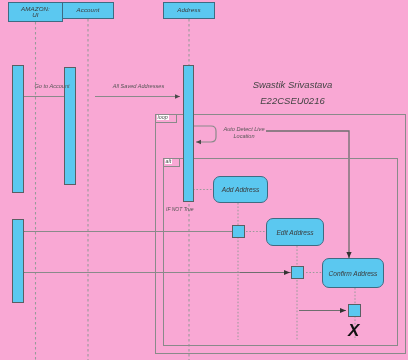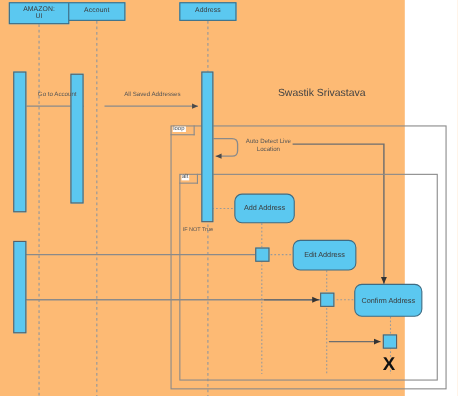--- a/index.html
+++ b/index.html
@@ -1,21 +1,21 @@
 <!DOCTYPE html>
 <html><head>
 <meta charset="utf-8">
 <style>
   html,body{margin:0;padding:0;background:#ffffff;}
   body{
     width:416px;height:360px;overflow:hidden;
     font-family:"Liberation Sans", sans-serif;
     color:#555555;
   }
-  #stage{position:relative;width:368px;height:360px;background:#fdba74;}
+  #stage{position:relative;width:408px;height:360px;background:#f9a8d4;font-style:italic;}
   svg.layer{position:absolute;left:0;top:0;width:416px;height:360px;}
 
   
   .lifeline-head{
     position:absolute;box-sizing:border-box;
     background:#5BC8F0;border:1.5px solid #3F6B82;
     display:flex;align-items:center;justify-content:center;
     text-align:center;line-height:1.05;
     font-size:6.2px;color:#3a3a3a;letter-spacing:.1px;
   }
@@ -193,16 +193,17 @@
   <div class="msg-label" style="left:22px;top:83px;width:60px;">Go to Account</div>
 
   <div class="msg-label" style="left:100px;top:83px;width:77px;">All Saved Addresses</div>
 
   <div class="msg-label" style="left:218px;top:126px;width:52px;">Auto Detect Live
 Location</div>
 
   <div class="cond-label" style="left:166px;top:207px;">IF NOT True</div>
 
   <div class="annotation" style="left:205px;top:78px;width:175px;">Swastik Srivastava</div>
+  <div class="annotation" style="left:205px;top:94px;width:175px;">E22CSEU0216</div>
 
   <div class="stop-x" style="left:348px;top:322px;">X</div>
 
 </div>
 
 </body></html>

